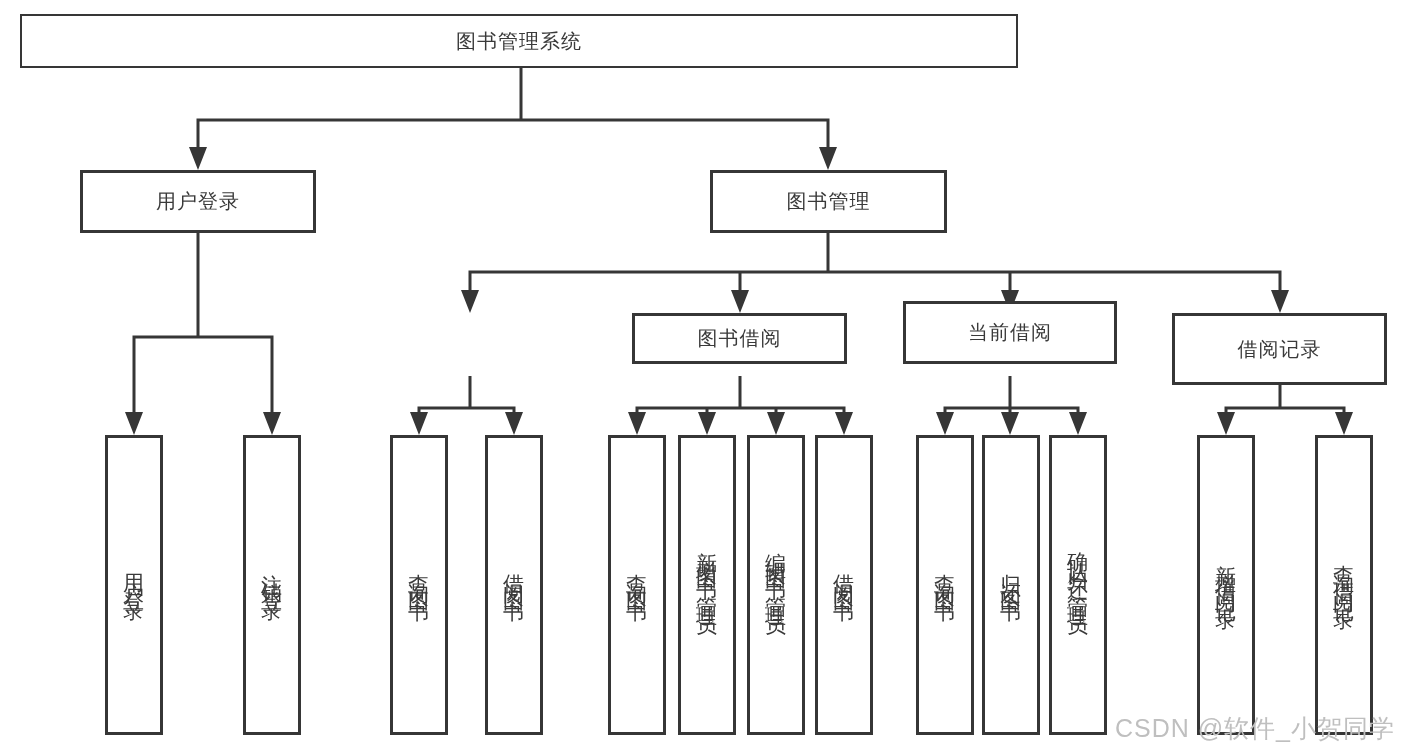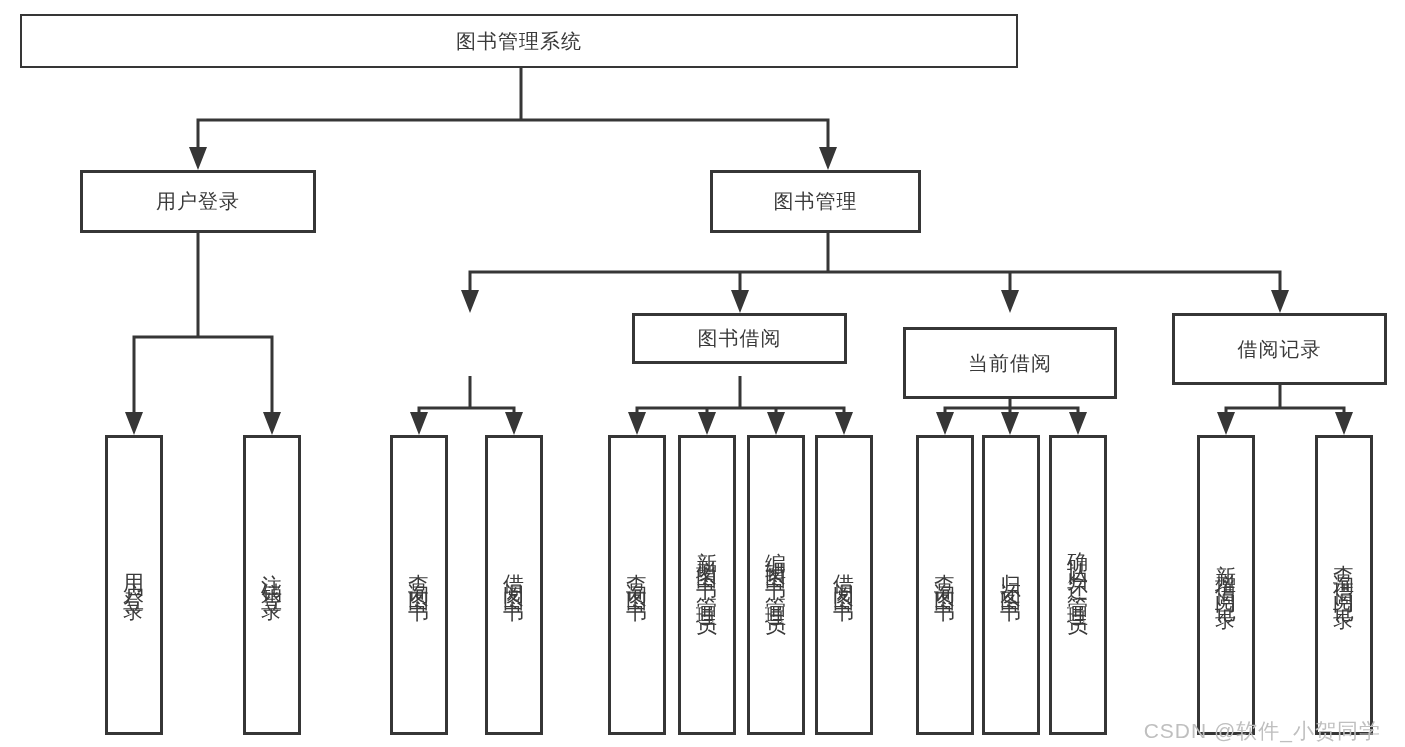--- a/index.html
+++ b/index.html
@@ -58,23 +58,23 @@
   .node.leaf .lbl{
     writing-mode:vertical-rl;
     text-orientation:mixed;
     font-size:21px;
     letter-spacing:9px;
     line-height:1;
     white-space:nowrap;
   }
   .watermark{
     position:absolute;
-    right:24px;
+    right:10px;
     bottom:2px;
-    font-size:21px;
+    font-size:25px;
     letter-spacing:1px;
     color:var(--wm);
     white-space:nowrap;
   }
 </style>
 </head>
 <body>
 
 <div class="canvas">
 
@@ -118,28 +118,28 @@
     </g>
   </svg>
 
   <div class="node root" style="left:20px;top:14px;width:998px;height:54px">
     <span class="lbl">图书管理系统</span>
   </div>
 
   <div class="node" style="left:80px;top:170px;width:236px;height:63px">
     <span class="lbl">用户登录</span>
   </div>
-  <div class="node" style="left:710px;top:170px;width:211px;height:63px">
+  <div class="node" style="left:710px;top:170px;width:237px;height:63px">
     <span class="lbl">图书管理</span>
   </div>
 
   <div class="node" style="left:632px;top:313px;width:215px;height:51px">
     <span class="lbl">图书借阅</span>
   </div>
-  <div class="node" style="left:903px;top:327px;width:214px;height:72px">
+  <div class="node" style="left:903px;top:301px;width:214px;height:63px">
     <span class="lbl">当前借阅</span>
   </div>
   <div class="node" style="left:1172px;top:313px;width:215px;height:72px">
     <span class="lbl">借阅记录</span>
   </div>
 
   <div class="node leaf" style="left:105px;top:435px;width:58px;height:300px">
     <span class="lbl">用户登录</span>
   </div>
   <div class="node leaf" style="left:243px;top:435px;width:58px;height:300px">

